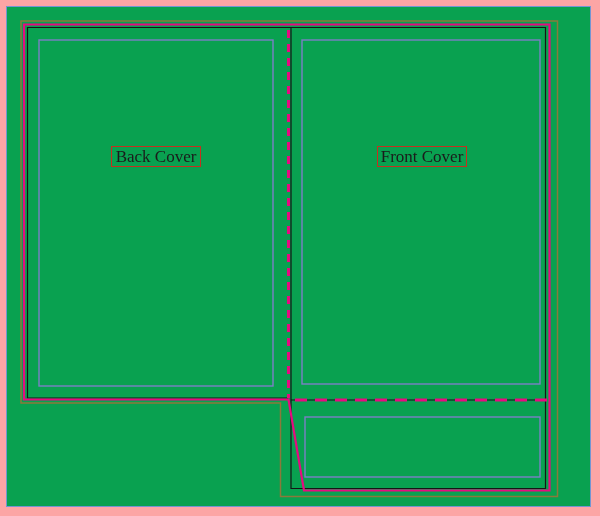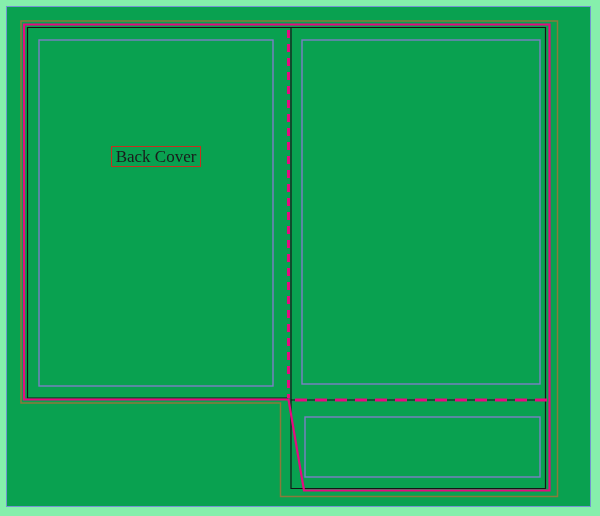--- a/index.html
+++ b/index.html
@@ -7,21 +7,21 @@
     padding: 0;
     width: 600px;
     height: 516px;
     overflow: hidden;
     font-family: "Liberation Serif", serif;
   }
   .viewer {
     position: relative;
     width: 600px;
     height: 516px;
-    background: #86efac;
+    background: #fca5a5;
   }
   .artboard {
     position: absolute;
     left: 6px;
     top: 6px;
     width: 583px;
     height: 499px;
     background: #09a150;
     border: 1px solid #7495d2;
     box-sizing: content-box;
@@ -74,14 +74,17 @@
 
     <rect x="39" y="40" width="234" height="346" fill="none" stroke-width="1.4" stroke="#7d7fc7"></rect>
     <rect x="302" y="40" width="238" height="344" fill="none" stroke-width="1.4" stroke="#7d7fc7"></rect>
     <rect x="305" y="417" width="235" height="60" fill="none" stroke-width="1.4" stroke="#7d7fc7"></rect>
   </svg>
 
   <div class="panel-label back">
     <span>Back Cover</span>
   </div>
 
+  <div class="panel-label front">
+    <span>Front Cover</span>
+  </div>
 
 </div>
 
 </body></html>

